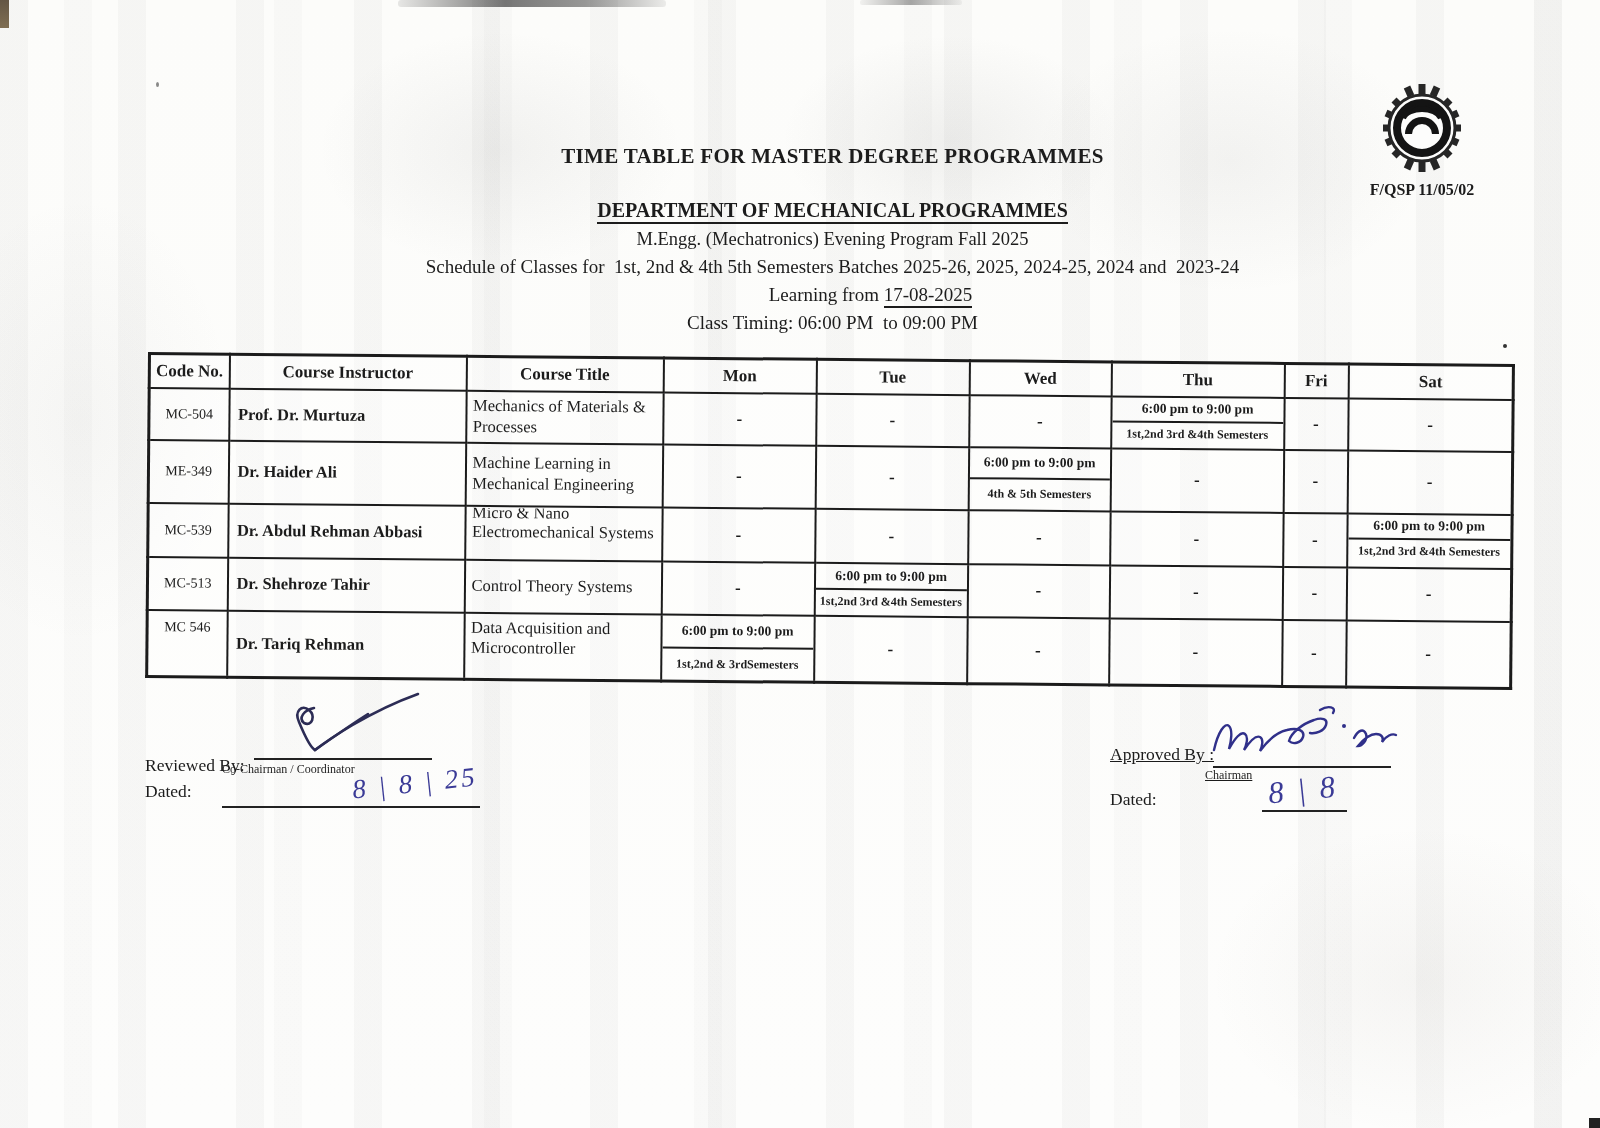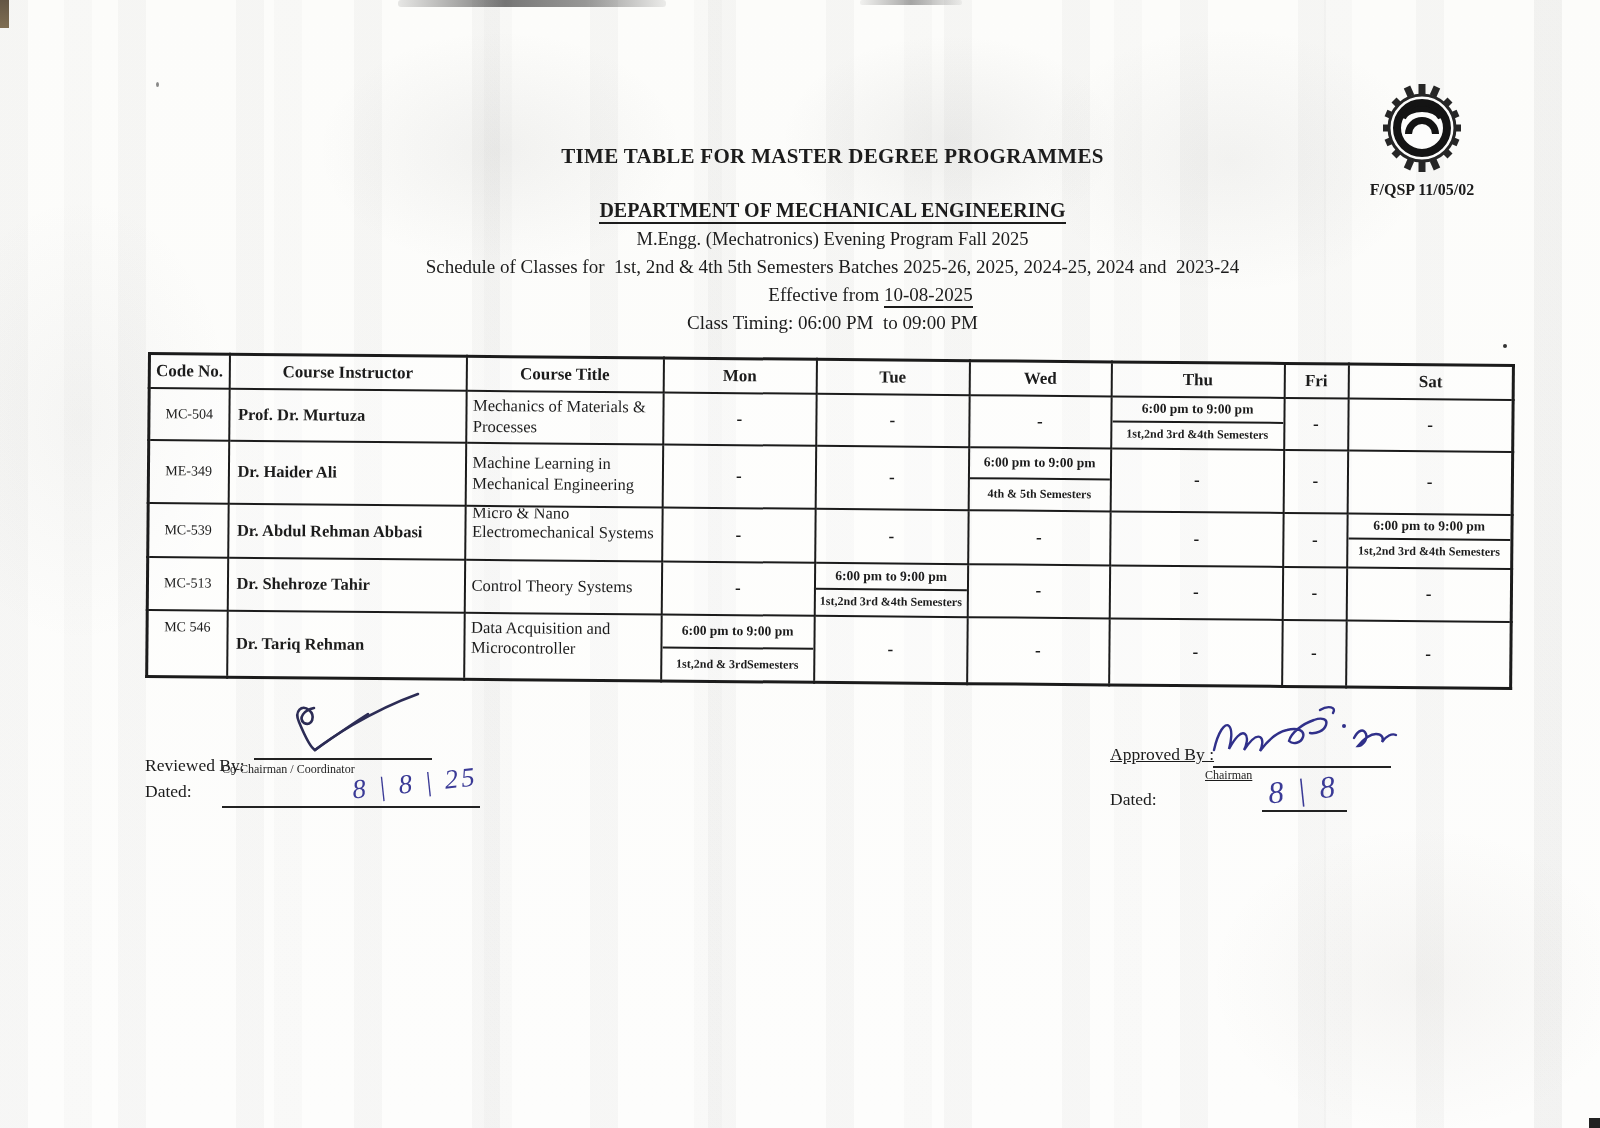--- a/index.html
+++ b/index.html
@@ -80,24 +80,24 @@
 
 <div class="scan-bg"></div>
 <div class="smudge smudge-a"></div>
 <div class="smudge smudge-b"></div>
 <div class="smudge smudge-c"></div>
 <div class="smudge smudge-d"></div>
 <div class="smudge dot-a"></div>
 <div class="smudge dot-b"></div>
 
 <div class="hline h-title">TIME TABLE FOR MASTER DEGREE PROGRAMMES</div>
-<div class="hline h-dept"><span>DEPARTMENT OF MECHANICAL ENGINEERING</span></div>
+<div class="hline h-dept"><span>DEPARTMENT OF MECHANICAL PROGRAMMES</span></div>
 <div class="hline h-prog">M.Engg. (Mechatronics) Evening Program Fall 2025</div>
 <div class="hline h-sched">Schedule of Classes for  1st, 2nd &amp; 4th 5th Semesters Batches 2025-26, 2025, 2024-25, 2024 and  2023-24</div>
-<div class="hline h-eff"><span>Effective from </span><span class="eff-date">10-08-2025</span></div>
+<div class="hline h-eff"><span>Learning from </span><span class="eff-date">17-08-2025</span></div>
 <div class="hline h-time">Class Timing: 06:00 PM  to 09:00 PM</div>
 
 <div class="logo-wrap">
   <svg width="100" height="104" viewBox="0 0 100 104">
     <g fill="none" stroke="#262626" stroke-width="3">
       <g stroke-width="7">
         <line x1="50" y1="8" x2="50" y2="18"></line>
           <line x1="50" y1="86" x2="50" y2="96"></line>
         <line x1="11" y1="52" x2="21" y2="52"></line>
           <line x1="79" y1="52" x2="89" y2="52"></line>

